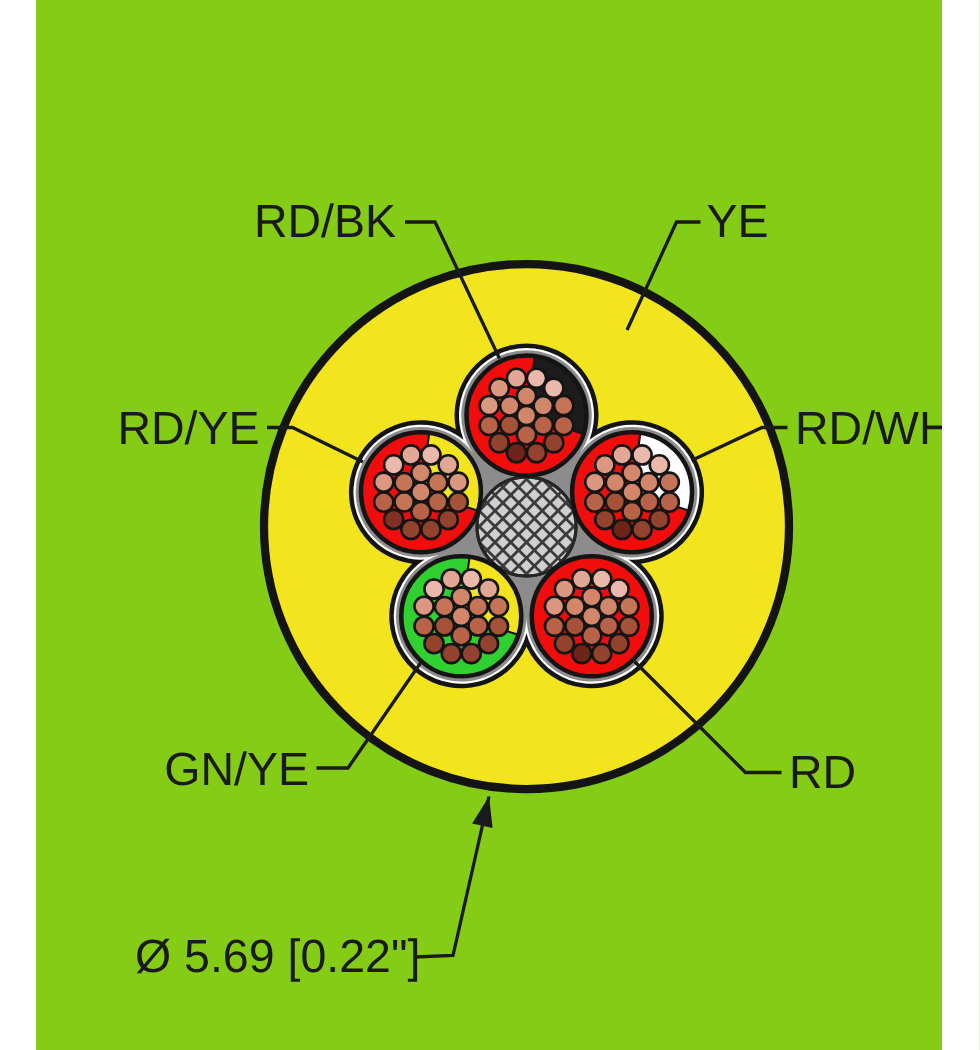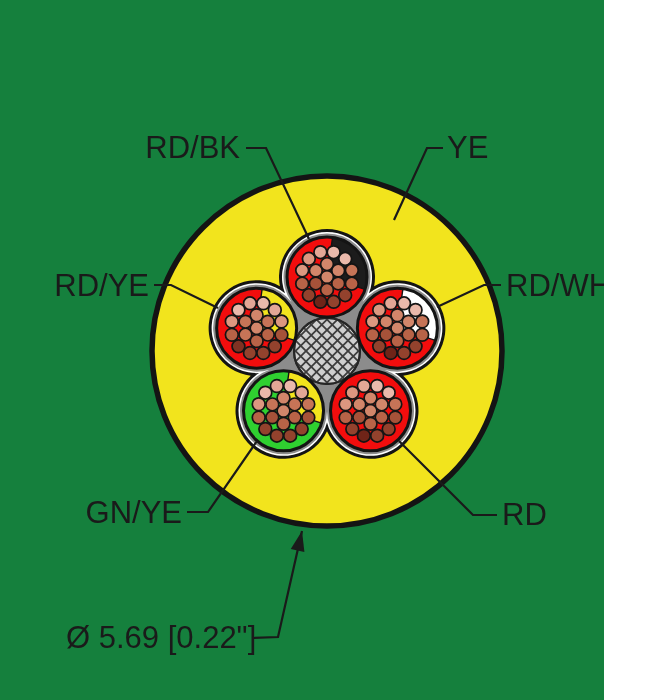--- a/index.html
+++ b/index.html
@@ -1,16 +1,16 @@
 <!DOCTYPE html>
 <html><head>
 <meta charset="utf-8">
 <style>
   html, body { margin: 0; padding: 0; background: #ffffff; }
-  .stage { width: 604px; height: 700px; position: relative; background: #15803d; overflow: hidden; }
+  .stage { width: 604px; height: 700px; position: relative; background: #84cc16; overflow: hidden; margin-left: 24px; }
   .lbl {
     font-family: "Liberation Sans", sans-serif;
     font-size: 31px;
     font-weight: 400;
     fill: #1a1a1a;
   }
   .leader {
     fill: none;
     stroke: #1a1a1a;
     stroke-width: 2.2;

